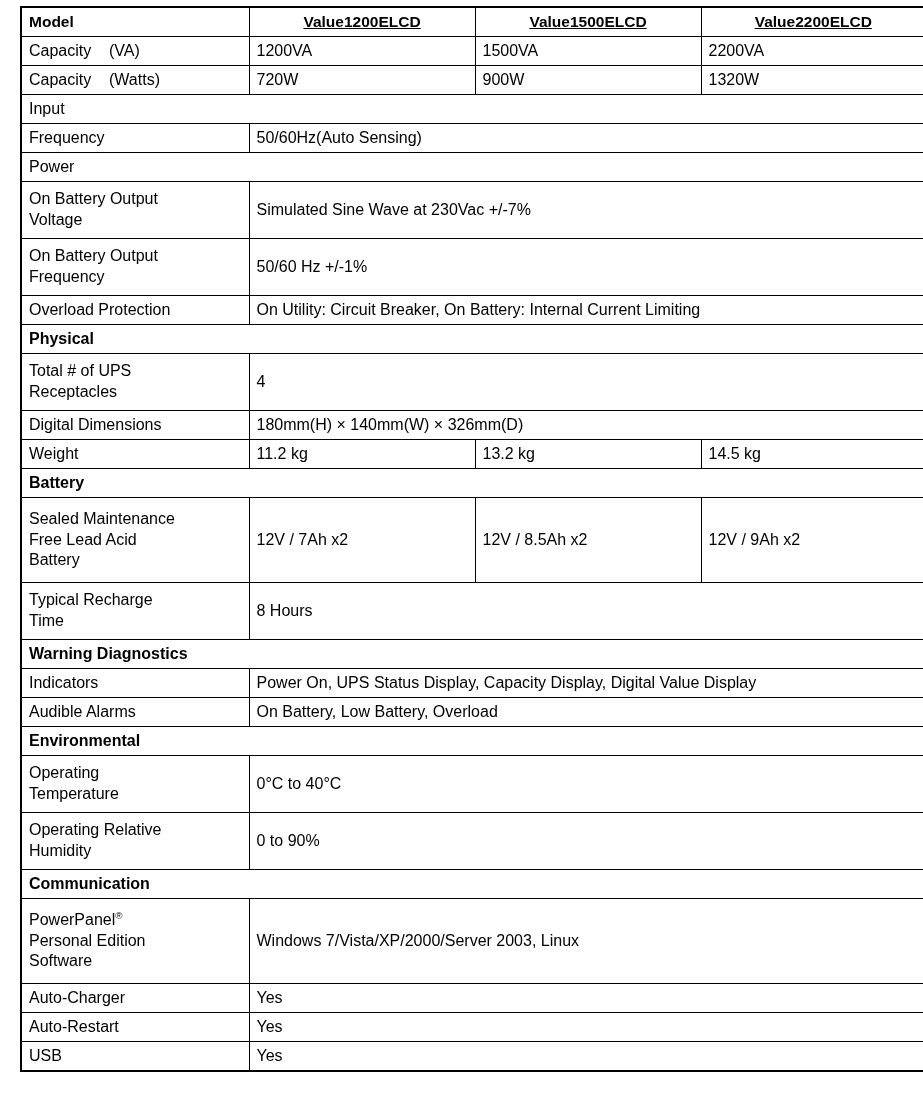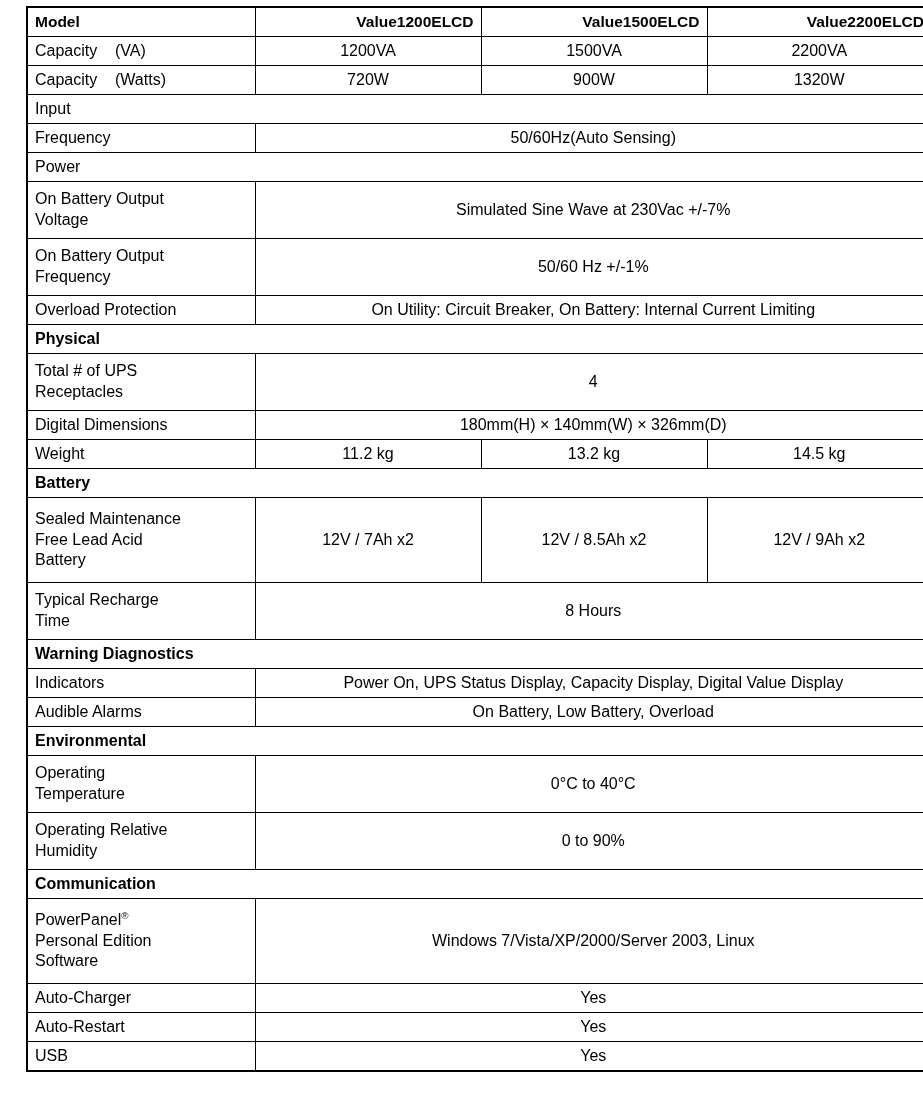--- a/index.html
+++ b/index.html
@@ -12,21 +12,21 @@
     width: 923px;
     height: 1101px;
     font-family: "Liberation Sans", sans-serif;
     color: #000000;
     overflow: hidden;
   }
   .sheet {
     width: 912px;
     height: 1101px;
     box-sizing: border-box;
-    padding: 6px 8px 8px 26px;
+    padding: 6px 8px 8px 20px;
   }
   table.spec {
     border-collapse: collapse;
     table-layout: fixed;
     width: 905px;
     border: 2px solid #000000;
   }
   table.spec col.c-label { width: 228px; }
   table.spec col.c-m1 { width: 226px; }
   table.spec col.c-m2 { width: 226px; }
@@ -40,29 +40,28 @@
     vertical-align: middle;
     white-space: pre-wrap;
     word-break: normal;
   }
   
   td.label {
     text-align: left;
   }
   
   td.val {
-    text-align: center;
   }
   
   tr.head td {
     font-weight: bold;
     font-size: 15.5px;
   }
   tr.head td.label { text-align: left; }
-  tr.head td.val { text-align: right; }
+  tr.head td.val { text-align: center; text-decoration: underline; }
 
   
   td.section {
     text-align: left;
   }
   td.section.bold { font-weight: bold; }
 
   
   tr.r1 td { height: 22px; }
   tr.r2 td { height: 50px; }

